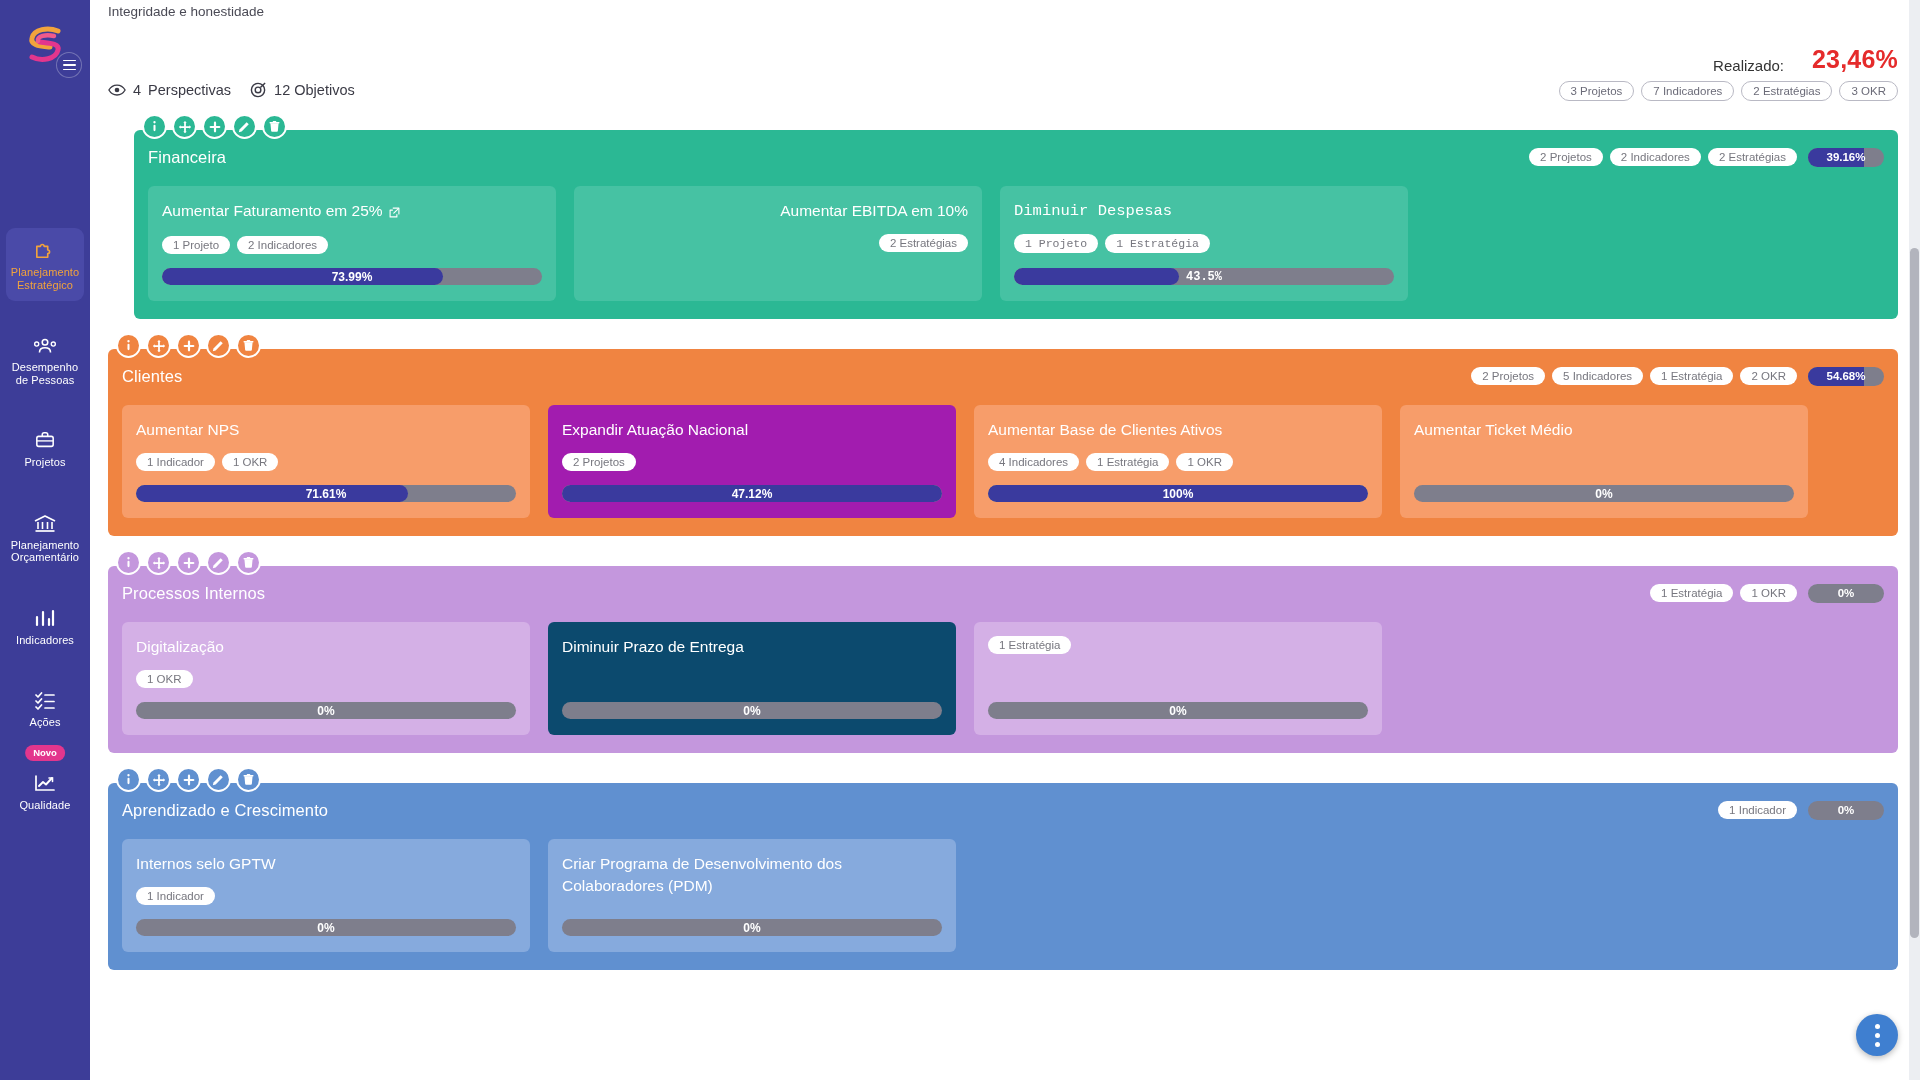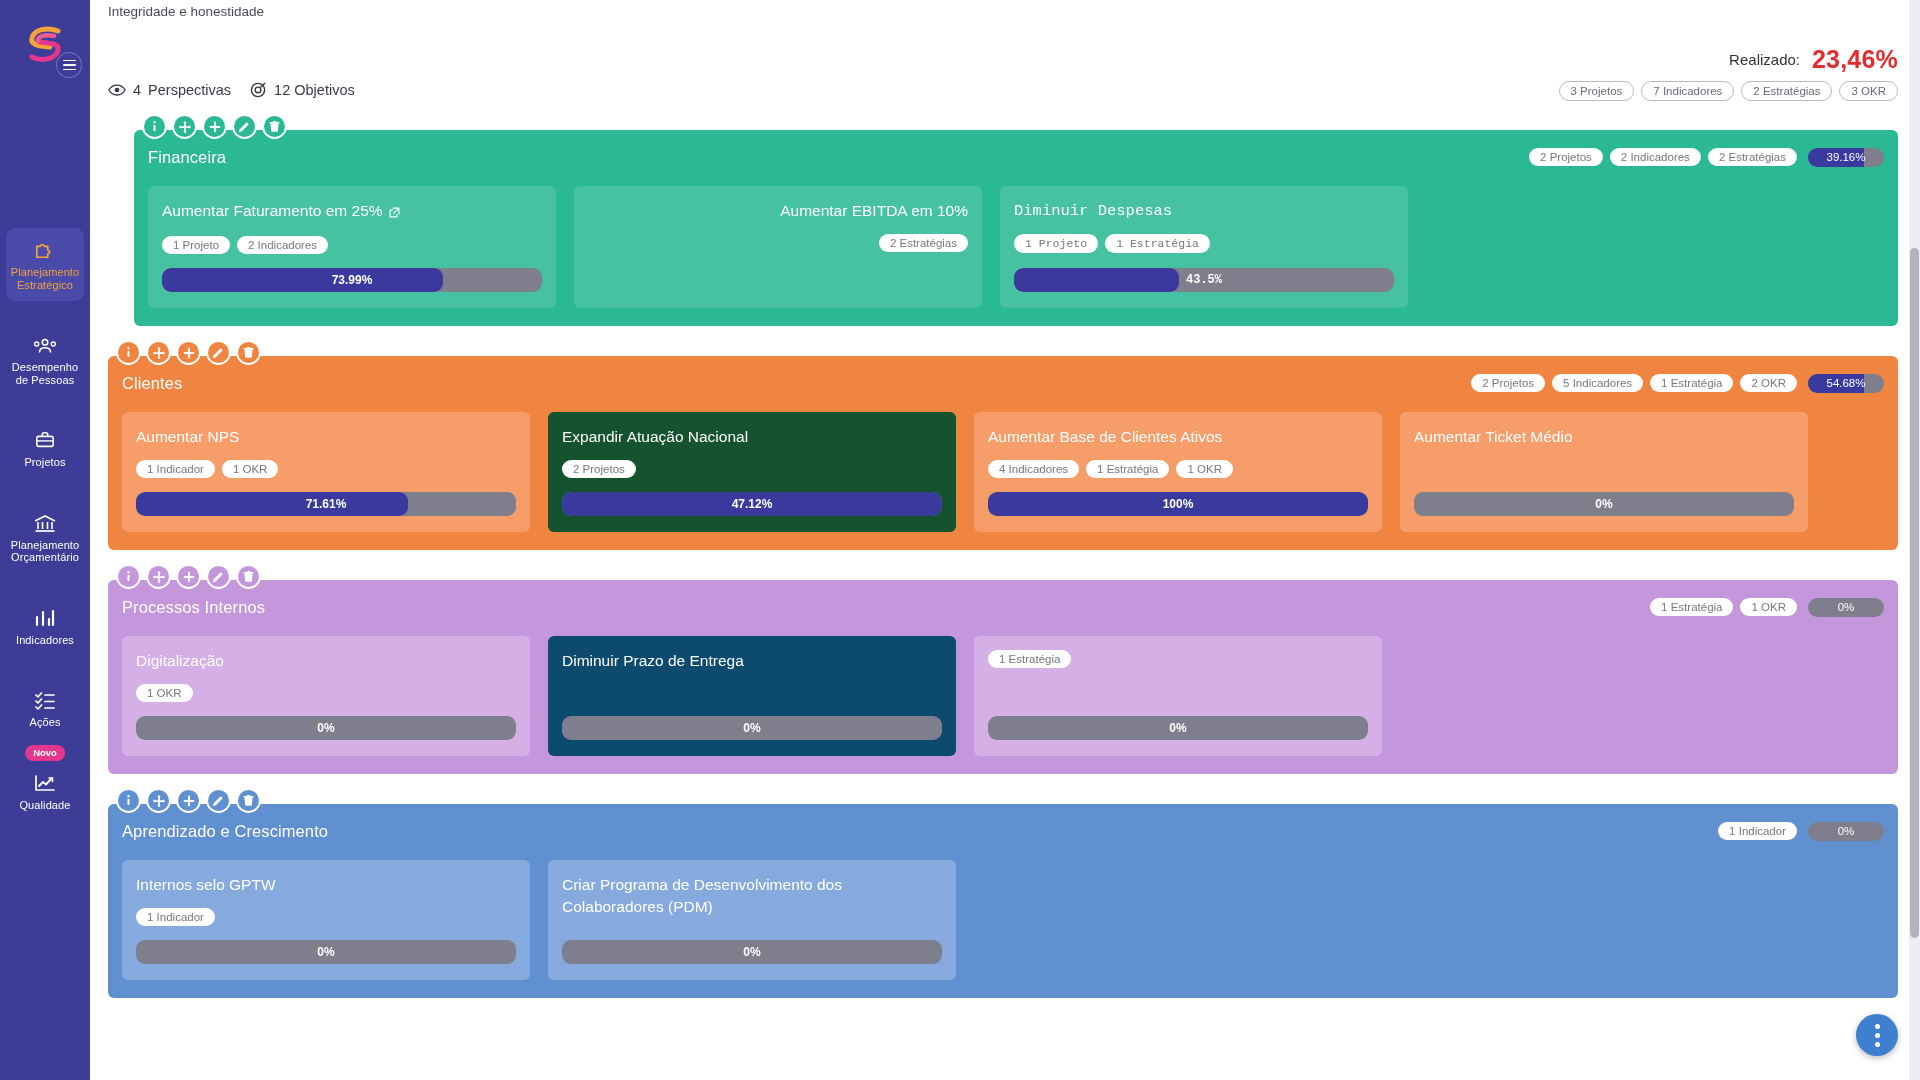--- a/index.html
+++ b/index.html
@@ -48,21 +48,21 @@
   
   .main {
     flex: 1; height: 1080px; position: relative;
     background: #ffffff;
     overflow: hidden;
   }
 
   .crumb { font-size: 13.5px; color: #4a4a55; padding-left: 18px; padding-top: 4px; }
 
   .realizado-row {
-    display:flex; justify-content:flex-end; align-items:center; gap: 12px;
+    display:flex; justify-content:flex-end; align-items:flex-end; gap: 28px;
     padding-right: 22px; margin-top: 26px;
   }
   .realizado-label { font-size: 15px; color: #333; }
   .realizado-value { font-size: 25px; font-weight: 700; color: #e52b2b; letter-spacing: .2px; }
 
   .top-badges { display:flex; justify-content:flex-end; gap: 7px; padding-right: 22px; margin-top: 7px; }
   .badge-outline {
     border: 1px solid #b9b9c4; color: #6b6b78; background: transparent;
     font-size: 11.5px; padding: 3px 11px; border-radius: 12px; white-space: nowrap;
   }
@@ -89,33 +89,33 @@
     background: #ffffff; color: #77777f; font-size: 11.5px;
     padding: 3px 11px; border-radius: 12px; white-space: nowrap;
   }
   .head-progress {
     width: 76px; height: 19px; border-radius: 10px; background: #7e7e8c;
     position: relative; overflow: hidden; margin-left: 4px;
   }
   .head-progress .fill { position:absolute; left:0; top:0; bottom:0; background: #3a3a9e; }
   .head-progress span {
     position: absolute; inset: 0; display:flex; align-items:center; justify-content:center;
-    font-size: 11.5px; font-weight: 400; color: #ffffff;
+    font-size: 11.5px; font-weight: 700; color: #ffffff;
   }
 
   .cards { display:flex; gap: 18px; margin-top: 16px; flex-wrap: nowrap; }
   .card {
     width: 408px; min-width: 408px; border-radius: 6px; padding: 14px 14px 16px;
     display:flex; flex-direction:column;
   }
   .card-title { font-size: 15.5px; color:#fff; line-height: 22px; margin-bottom: 12px; display:flex; align-items:flex-start; gap:6px;}
   .ext-icon { margin-top: 2px; }
   .card-badges { display:flex; gap: 7px; margin-bottom: 14px; flex-wrap: wrap; }
   .bar {
-    height: 24px; border-radius: 9px; background: #7e7e8c; position: relative; overflow: hidden;
+    height: 17px; border-radius: 9px; background: #7e7e8c; position: relative; overflow: hidden;
   }
   .bar .fill { position:absolute; left:0; top:0; bottom:0; background: #3a3a9e; border-radius: 9px; }
   .bar span {
     position:absolute; inset:0; display:flex; align-items:center; justify-content:center;
     font-size: 12px; font-weight: 700; color:#fff;
   }
   .spacer { flex: 1; }
 
   .fab {
     position: absolute; right: 22px; bottom: 24px;
@@ -418,21 +418,21 @@
                 <div class="card-badges">
                   <span class="badge-light">1 Indicador</span>
                   <span class="badge-light">1 OKR</span>
                 </div>
                 <div class="spacer"></div>
                 <div class="bar">
                   <div class="fill" style="width:71.61%"></div>
                   <span>71.61%</span>
                 </div>
               </div>
-              <div class="card" style="background: #14532d;">
+              <div class="card" style="background: #a21caf;">
                 <div class="card-title">
                   <span>Expandir Atuação Nacional</span>
                 </div>
                 <div class="card-badges">
                   <span class="badge-light">2 Projetos</span>
                 </div>
                 <div class="spacer"></div>
                 <div class="bar">
                   <div class="fill" style="width:100%"></div>
                   <span>47.12%</span>

